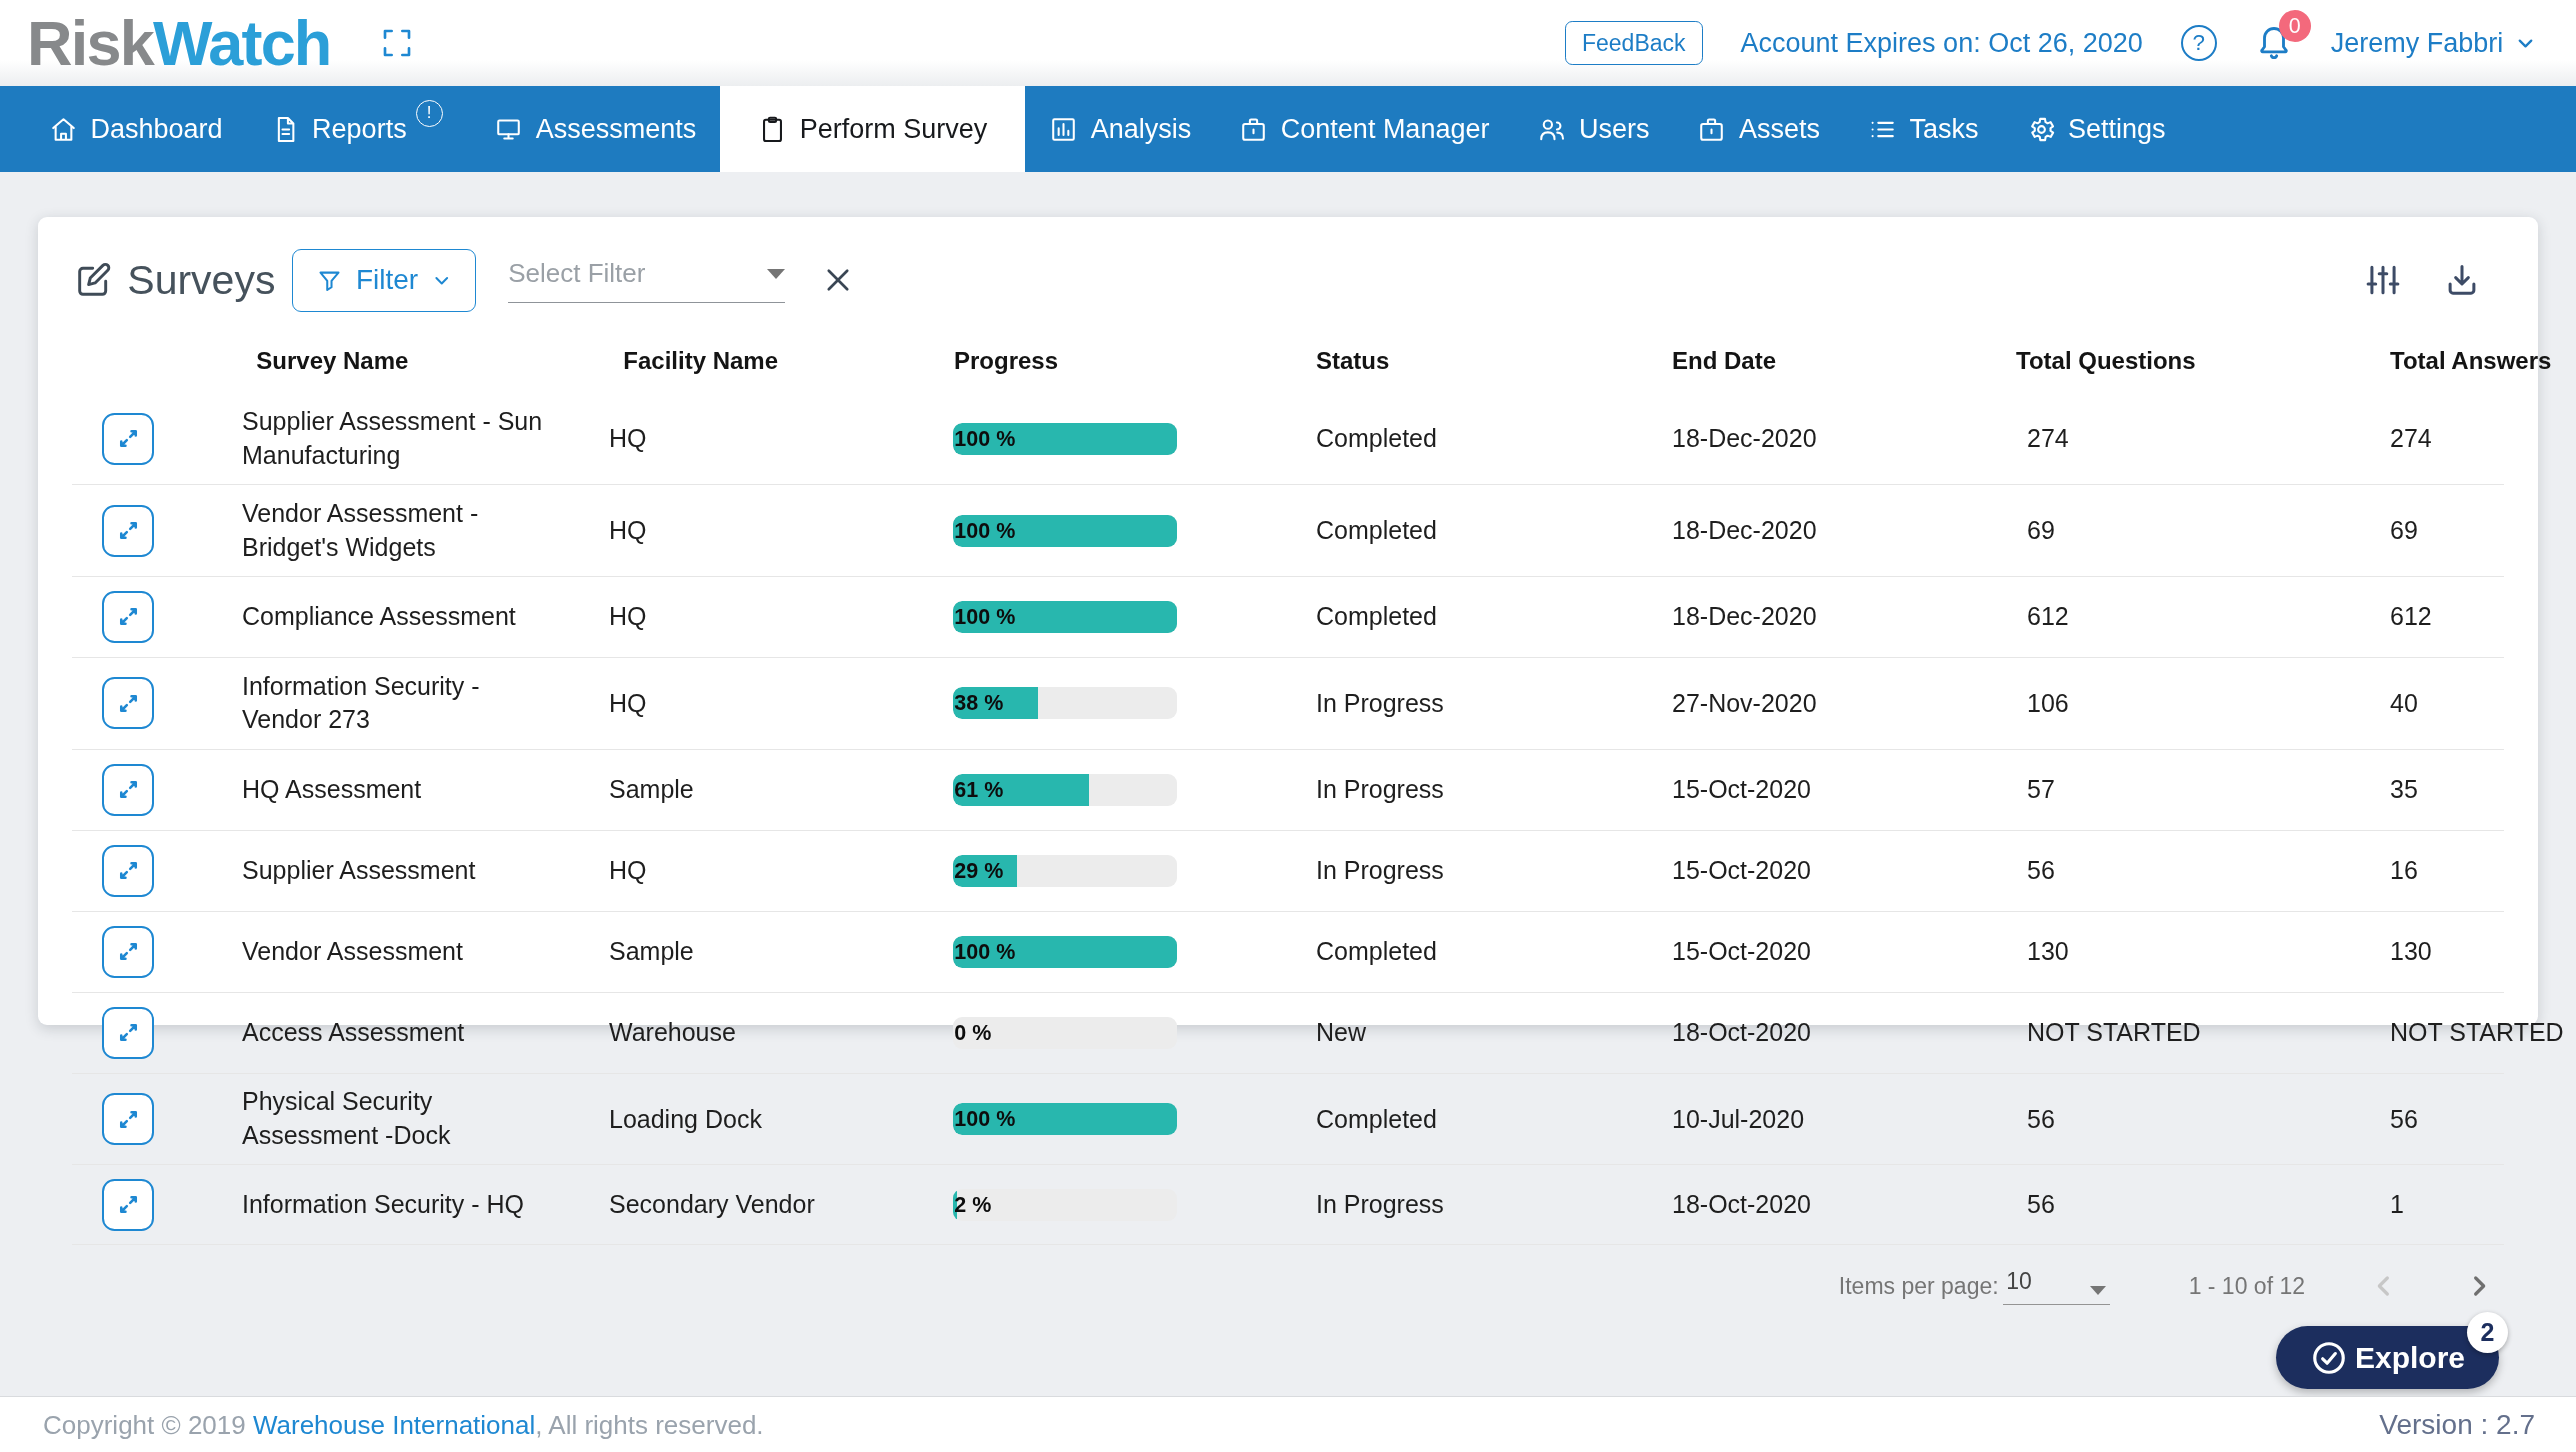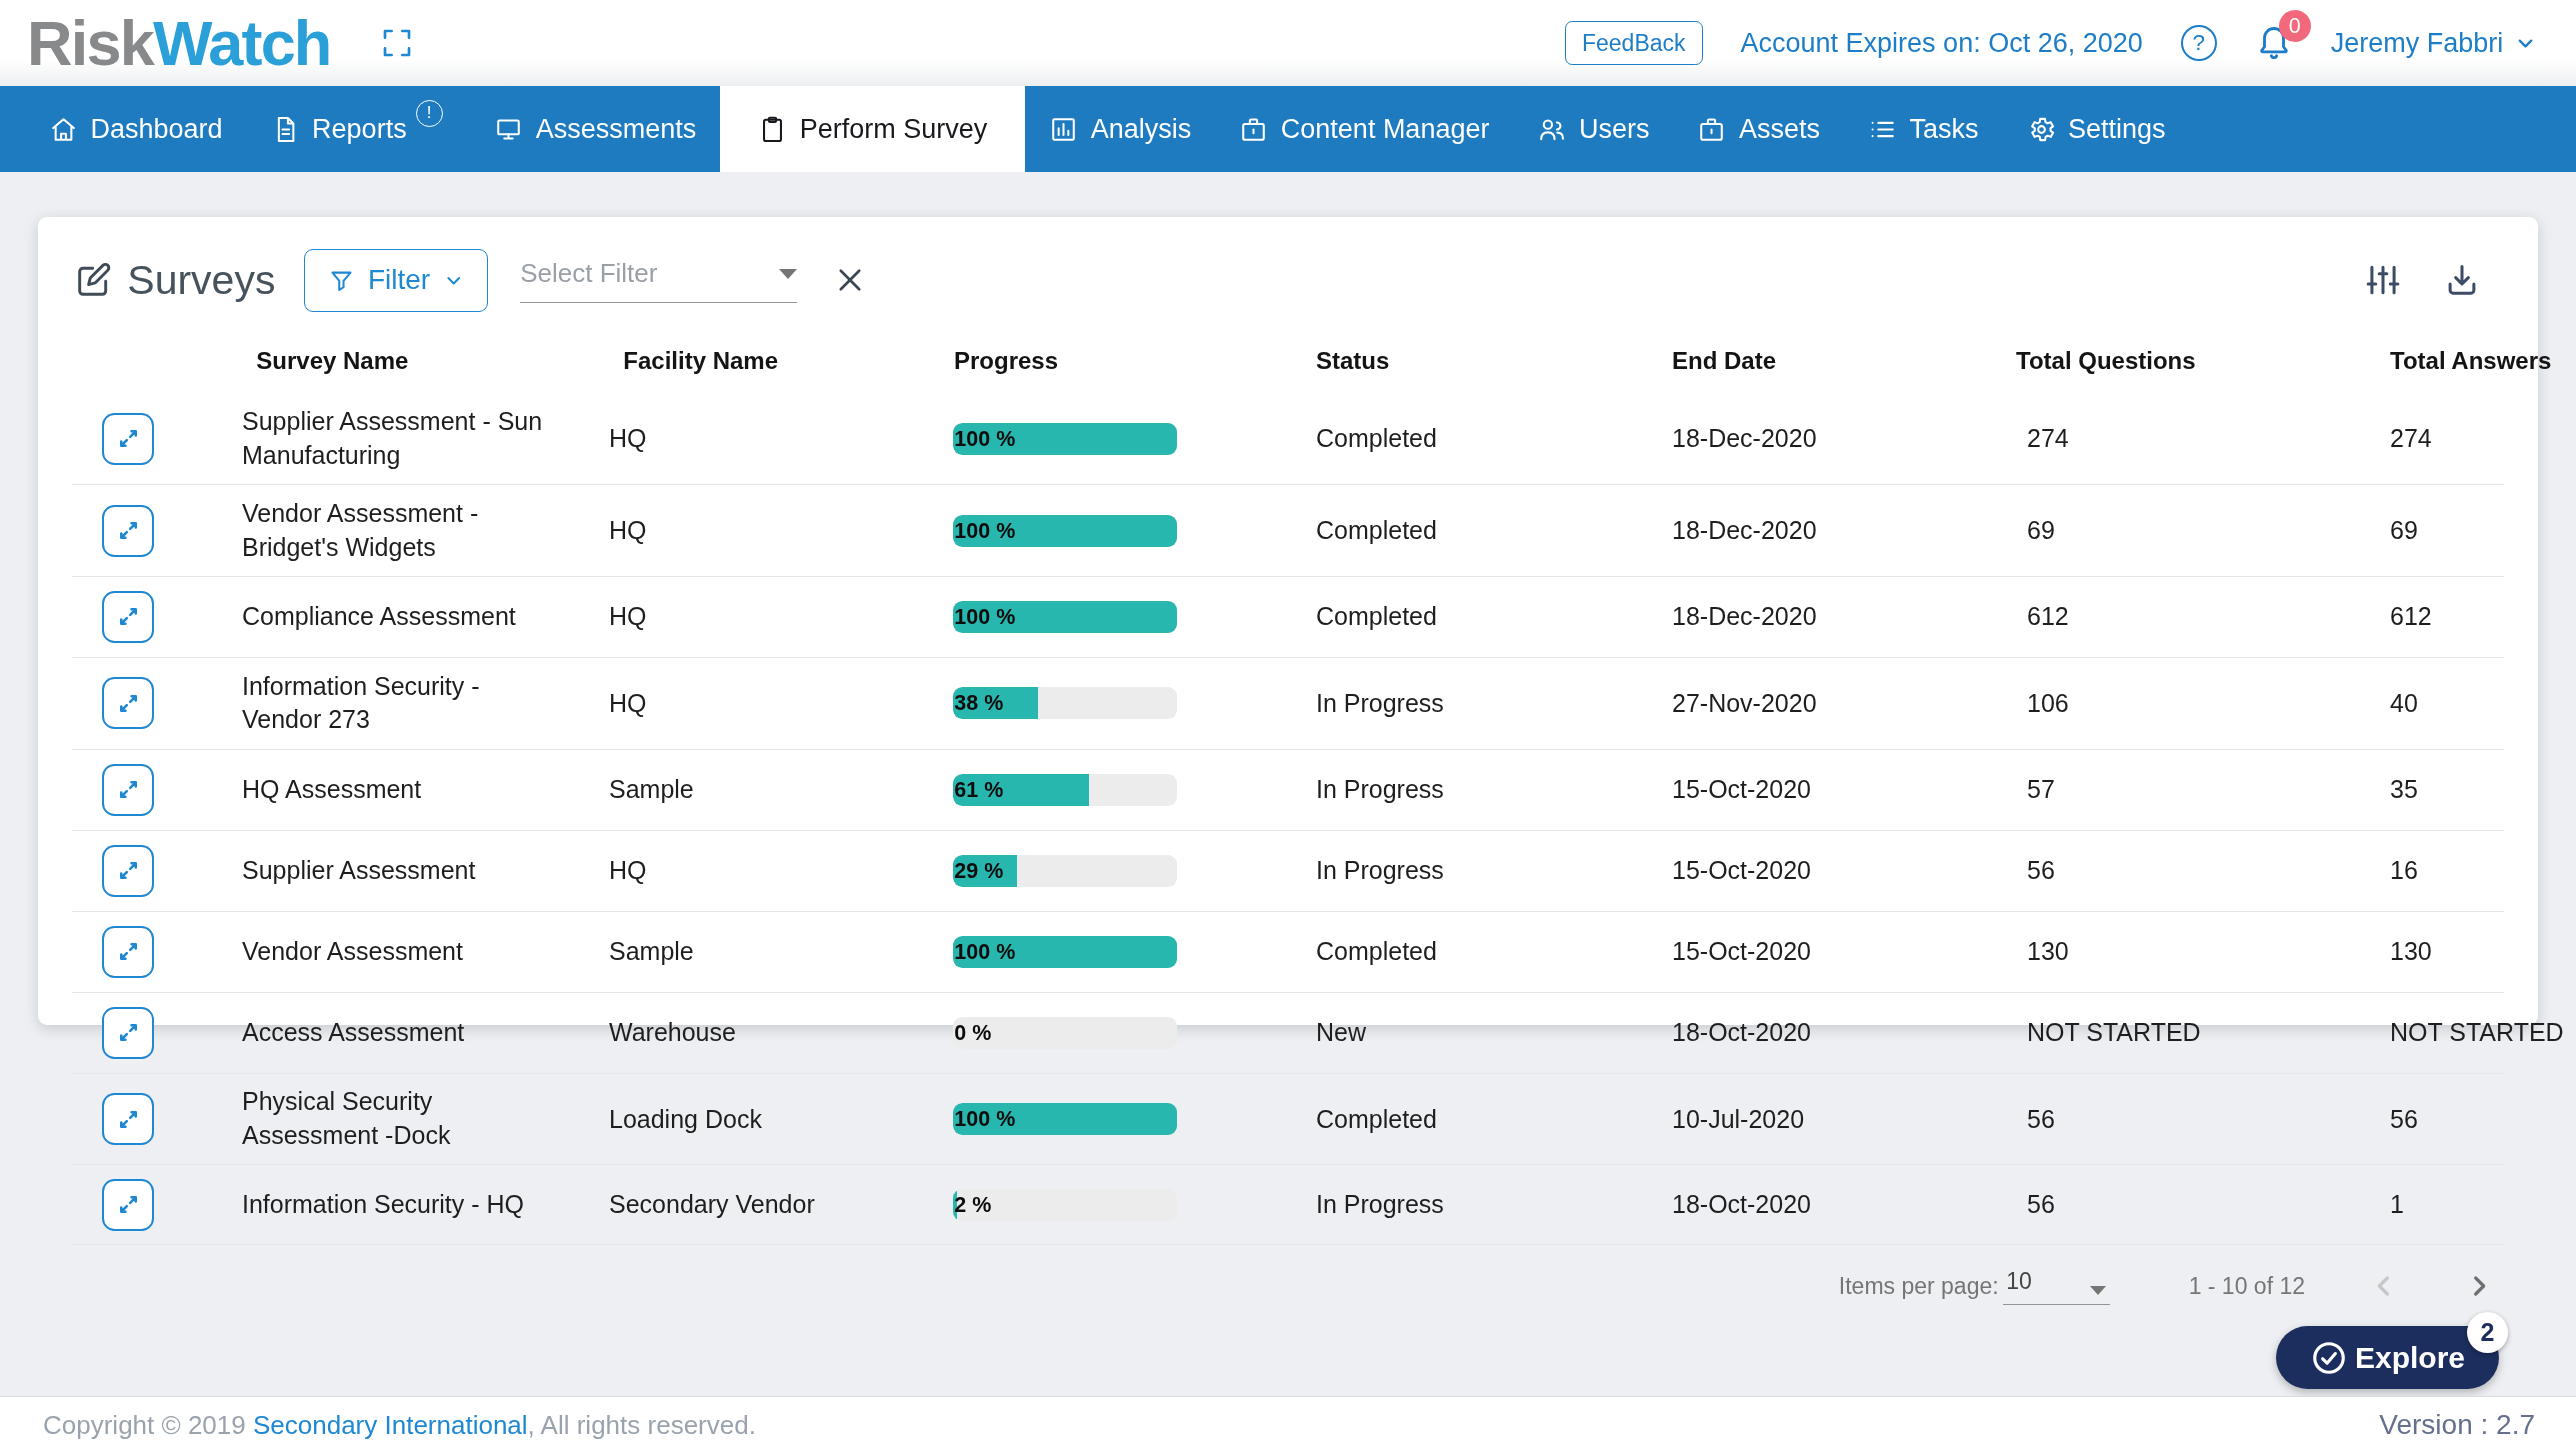--- a/index.html
+++ b/index.html
@@ -26,21 +26,21 @@
   .nav-item.active { background:#ffffff; color:#17191c; padding:0 38px; }
   .nav-item .nicon { display:flex; }
   .nav-badge { position:relative; top:-16px; left:-3.6px; width:27px; height:27px; border:1.8px solid #fff; border-radius:50%; font-size:17px; display:flex; align-items:center; justify-content:center; }
 
   
   .card { position:relative; margin:45px 38px 0; height:808px; background:#ffffff; border-radius:9px; box-shadow:0 3.6px 12.5px rgba(40,50,60,.18); }
   .toolbar { display:flex; align-items:center; padding:32px 57px 16px 36px; }
   .title-group { display:flex; align-items:center; gap:14.3px; color:#46525c; }
   .title-group .ticon { display:flex; color:#3f4b57; }
   .page-title { font-size:41px; }
-  .filter-btn { margin-left:29px; display:flex; align-items:center; gap:12.5px; font-family:inherit; font-size:28px; color:#1e88d2; background:#fff; border:1.8px solid #1e88d2; border-radius:9px; padding:14.3px 23px; cursor:pointer; }
+  .filter-btn { margin-left:17px; display:flex; align-items:center; gap:12.5px; font-family:inherit; font-size:28px; color:#1e88d2; background:#fff; border:1.8px solid #1e88d2; border-radius:9px; padding:14.3px 23px; cursor:pointer; }
   .select-filter { margin-left:32px; width:277px; display:flex; align-items:center; justify-content:space-between; border-bottom:1.8px solid #8f9499; padding-bottom:12.5px; color:#9aa0a6; font-size:26px; cursor:pointer; }
   .caret-fill { width:0; height:0; border-left:9px solid transparent; border-right:9px solid transparent; border-top:10.7px solid #757575; margin-left:9px; }
   .close-x { margin-left:36px; color:#3a4654; display:flex; cursor:pointer; }
   .tool-icons { margin-left:auto; display:flex; gap:41px; color:#3d4b66; }
   .tool-icons .tbtn { display:flex; cursor:pointer; }
 
   
   .table { margin:0 34px; }
   .thead, .trow { display:grid; grid-template-columns:134px 331px 286px 304px 304px 331px 358px 385px; align-items:center;gap:36px; }
   .thead { height:66px; font-size:24px; font-weight:bold; color:#141414; }
@@ -497,18 +497,18 @@
     <svg width="38" height="38" viewBox="0 0 24 24" fill="none" stroke="#ffffff" stroke-width="2" stroke-linecap="round" stroke-linejoin="round">
         <circle cx="12" cy="12" r="9"></circle>
         <path d="M8 12.5l2.8 2.8L16 9.2"></path>
       </svg>
     <span>Explore</span>
     <span class="explore-badge">2</span>
   </button>
 
   <footer class="footer">
     <div class="copyright">
-      <span>Copyright © 2019 </span><span class="link">Secondary International</span><span>, All rights reserved.</span>
+      <span>Copyright © 2019 </span><span class="link">Warehouse International</span><span>, All rights reserved.</span>
     </div>
     <div class="version">Version : 2.7</div>
   </footer>
 </div>
 
 
 </body></html>

